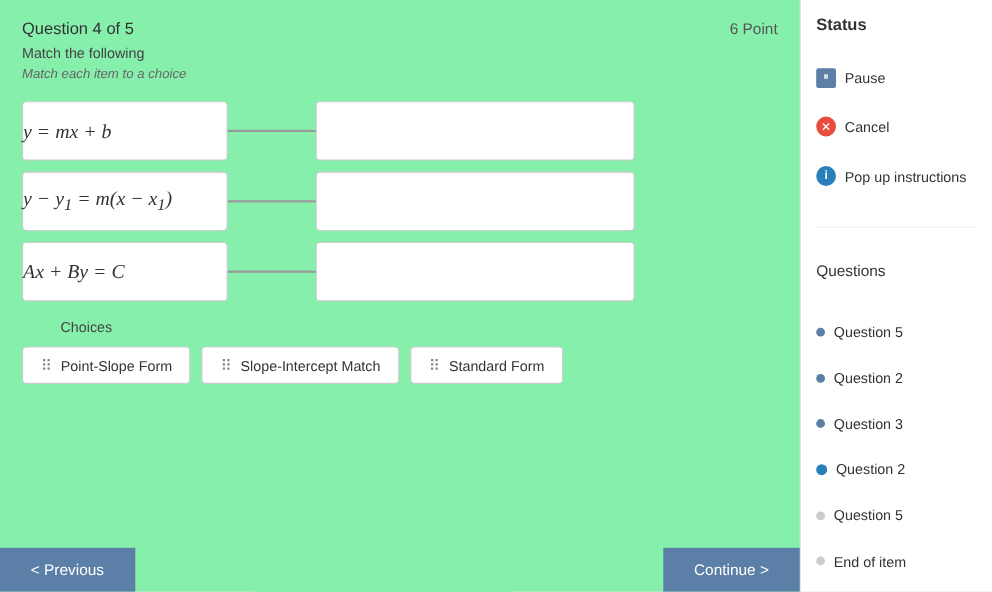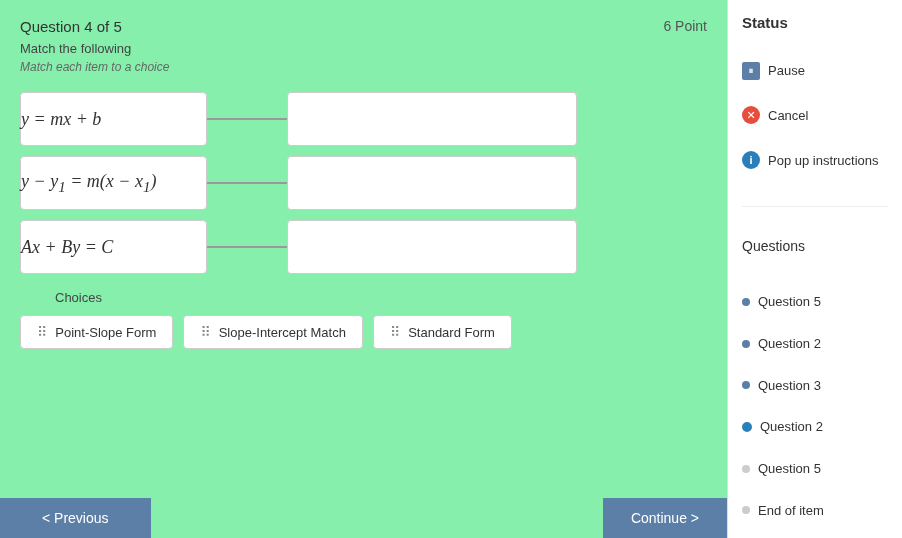--- a/index.html
+++ b/index.html
@@ -151,21 +151,21 @@
       right: 0;
       display: flex;
       justify-content: space-between;
       align-items: flex-end;
     }
 
     .prev-btn {
       background: #5b7fa6;
       color: white;
       border: none;
-      padding: 12px 42px;
+      padding: 12px 28px;
       font-size: 14px;
       cursor: pointer;
       border-radius: 0;
       display: flex;
       align-items: center;
       gap: 6px;
     }
 
     .continue-btn {
       background: #5b7fa6;

